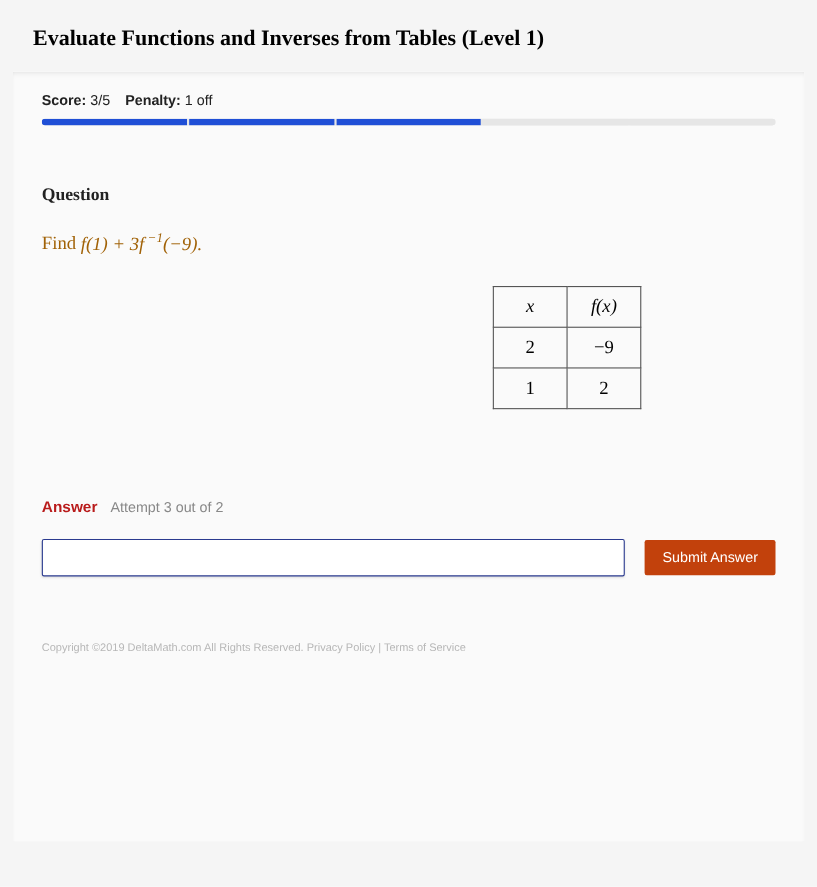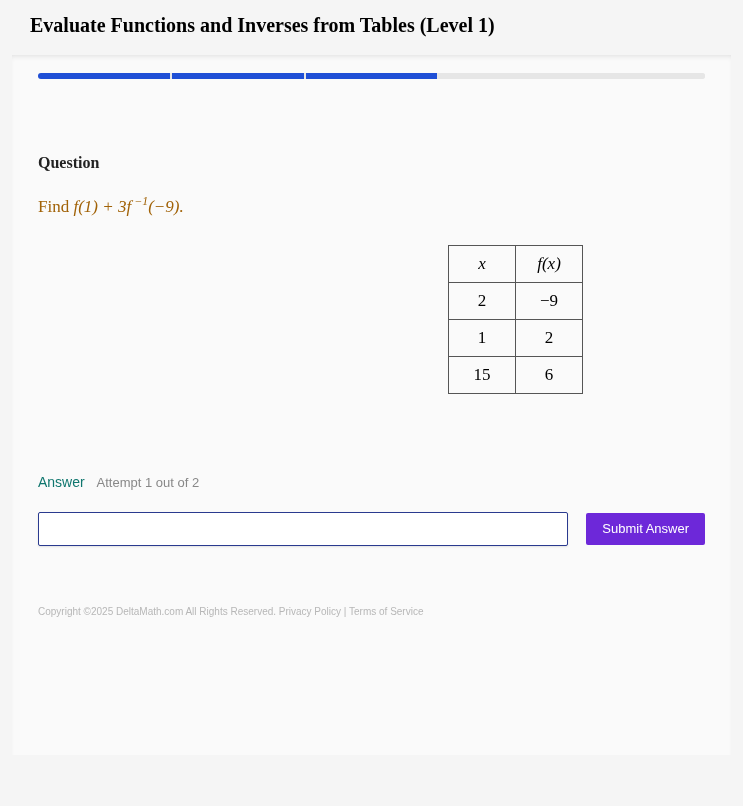--- a/index.html
+++ b/index.html
@@ -10,21 +10,21 @@
     body {
       font-family: Georgia, 'Times New Roman', serif;
       background: #f5f5f5;
       width: 743px;
       height: 806px;
       position: relative;
     }
     .page-title {
       font-size: 20px;
       font-weight: bold;
-      padding: 14px 30px 18px 30px;
+      padding: 24px 30px 18px 30px;
       color: #000;
     }
     .content-wrap {
       background: #fafafa;
       margin: 0 12px;
       padding: 18px 26px 0 26px;
       min-height: 700px;
       box-shadow: inset 0 4px 6px -4px rgba(0,0,0,0.15);
     }
     .score-row {
@@ -46,21 +46,21 @@
     }
     .progress-seg {
       height: 100%;
       flex: 1;
       background: #e6e6e6;
     }
     .progress-seg.filled {
       background: #1f4fd6;
     }
     .question-area {
-      padding-top: 75px;
+      padding-top: 55px;
     }
     .question-heading {
       font-weight: bold;
       font-size: 16px;
       color: #222;
       margin-bottom: 22px;
     }
     .question-prompt {
       font-size: 17px;
       color: #a16207;
@@ -95,22 +95,22 @@
       font-weight: normal;
     }
     .answer-section {
       margin-top: 80px;
     }
     .answer-label {
       font-family: Arial, sans-serif;
       font-size: 14px;
     }
     .answer-label .ans-word {
-      font-weight: normal;
-      color: #0f766e;
+      font-weight: bold;
+      color: #b91c1c;
     }
     .answer-label .attempt {
       color: #888;
       margin-left: 8px;
       font-size: 13px;
     }
     .answer-row {
       display: flex;
       align-items: center;
       margin-top: 22px;
@@ -121,21 +121,21 @@
       height: 34px;
       border: 1px solid #2a3a8f;
       border-radius: 2px;
       padding: 0 8px;
       font-size: 15px;
       font-family: 'Times New Roman', serif;
       background: #fff;
       box-shadow: 0 1px 2px rgba(0,0,0,0.1);
     }
     .submit-btn {
-      background: #6d28d9;
+      background: #c2410c;
       color: #fff;
       border: none;
       height: 32px;
       padding: 0 16px;
       font-family: Arial, sans-serif;
       font-size: 13px;
       cursor: pointer;
       border-radius: 2px;
     }
     .footer {
@@ -145,20 +145,26 @@
       padding-top: 60px;
     }
   </style>
 </head>
 <body>
 
 <div class="page-title">Evaluate Functions and Inverses from Tables (Level 1)</div>
 
 <div class="content-wrap">
 
+  <div class="score-row">
+    <span class="score-label">Score:</span>
+    <span>3/5</span>
+    <span class="penalty-label">Penalty:</span>
+    <span>1 off</span>
+  </div>
 
   <div class="progress-track" id="progress-track">
       <div class="progress-seg filled"></div>
       <div class="progress-seg filled"></div>
       <div class="progress-seg filled"></div>
       <div class="progress-seg"></div>
       <div class="progress-seg"></div>
     </div>
 
   <div class="question-area">
@@ -178,34 +184,30 @@
         </thead>
         <tbody id="func-tbody">
             <tr>
               <td>2</td>
               <td>−9</td>
             </tr>
             <tr>
               <td>1</td>
               <td>2</td>
             </tr>
-            <tr>
-              <td>15</td>
-              <td>6</td>
-            </tr>
           </tbody>
       </table>
     </div>
 
     <div class="answer-section">
       <div class="answer-label">
         <span class="ans-word">Answer</span>
-        <span class="attempt">Attempt 1 out of 2</span>
+        <span class="attempt">Attempt 3 out of 2</span>
       </div>
       <div class="answer-row">
         <input type="text" class="answer-input" style="">
         <button class="submit-btn">Submit Answer</button>
       </div>
     </div>
 
-    <div class="footer">Copyright ©2025 DeltaMath.com All Rights Reserved.    Privacy Policy | Terms of Service</div>
+    <div class="footer">Copyright ©2019 DeltaMath.com All Rights Reserved.    Privacy Policy | Terms of Service</div>
   </div>
 </div>
 
 </body></html>

